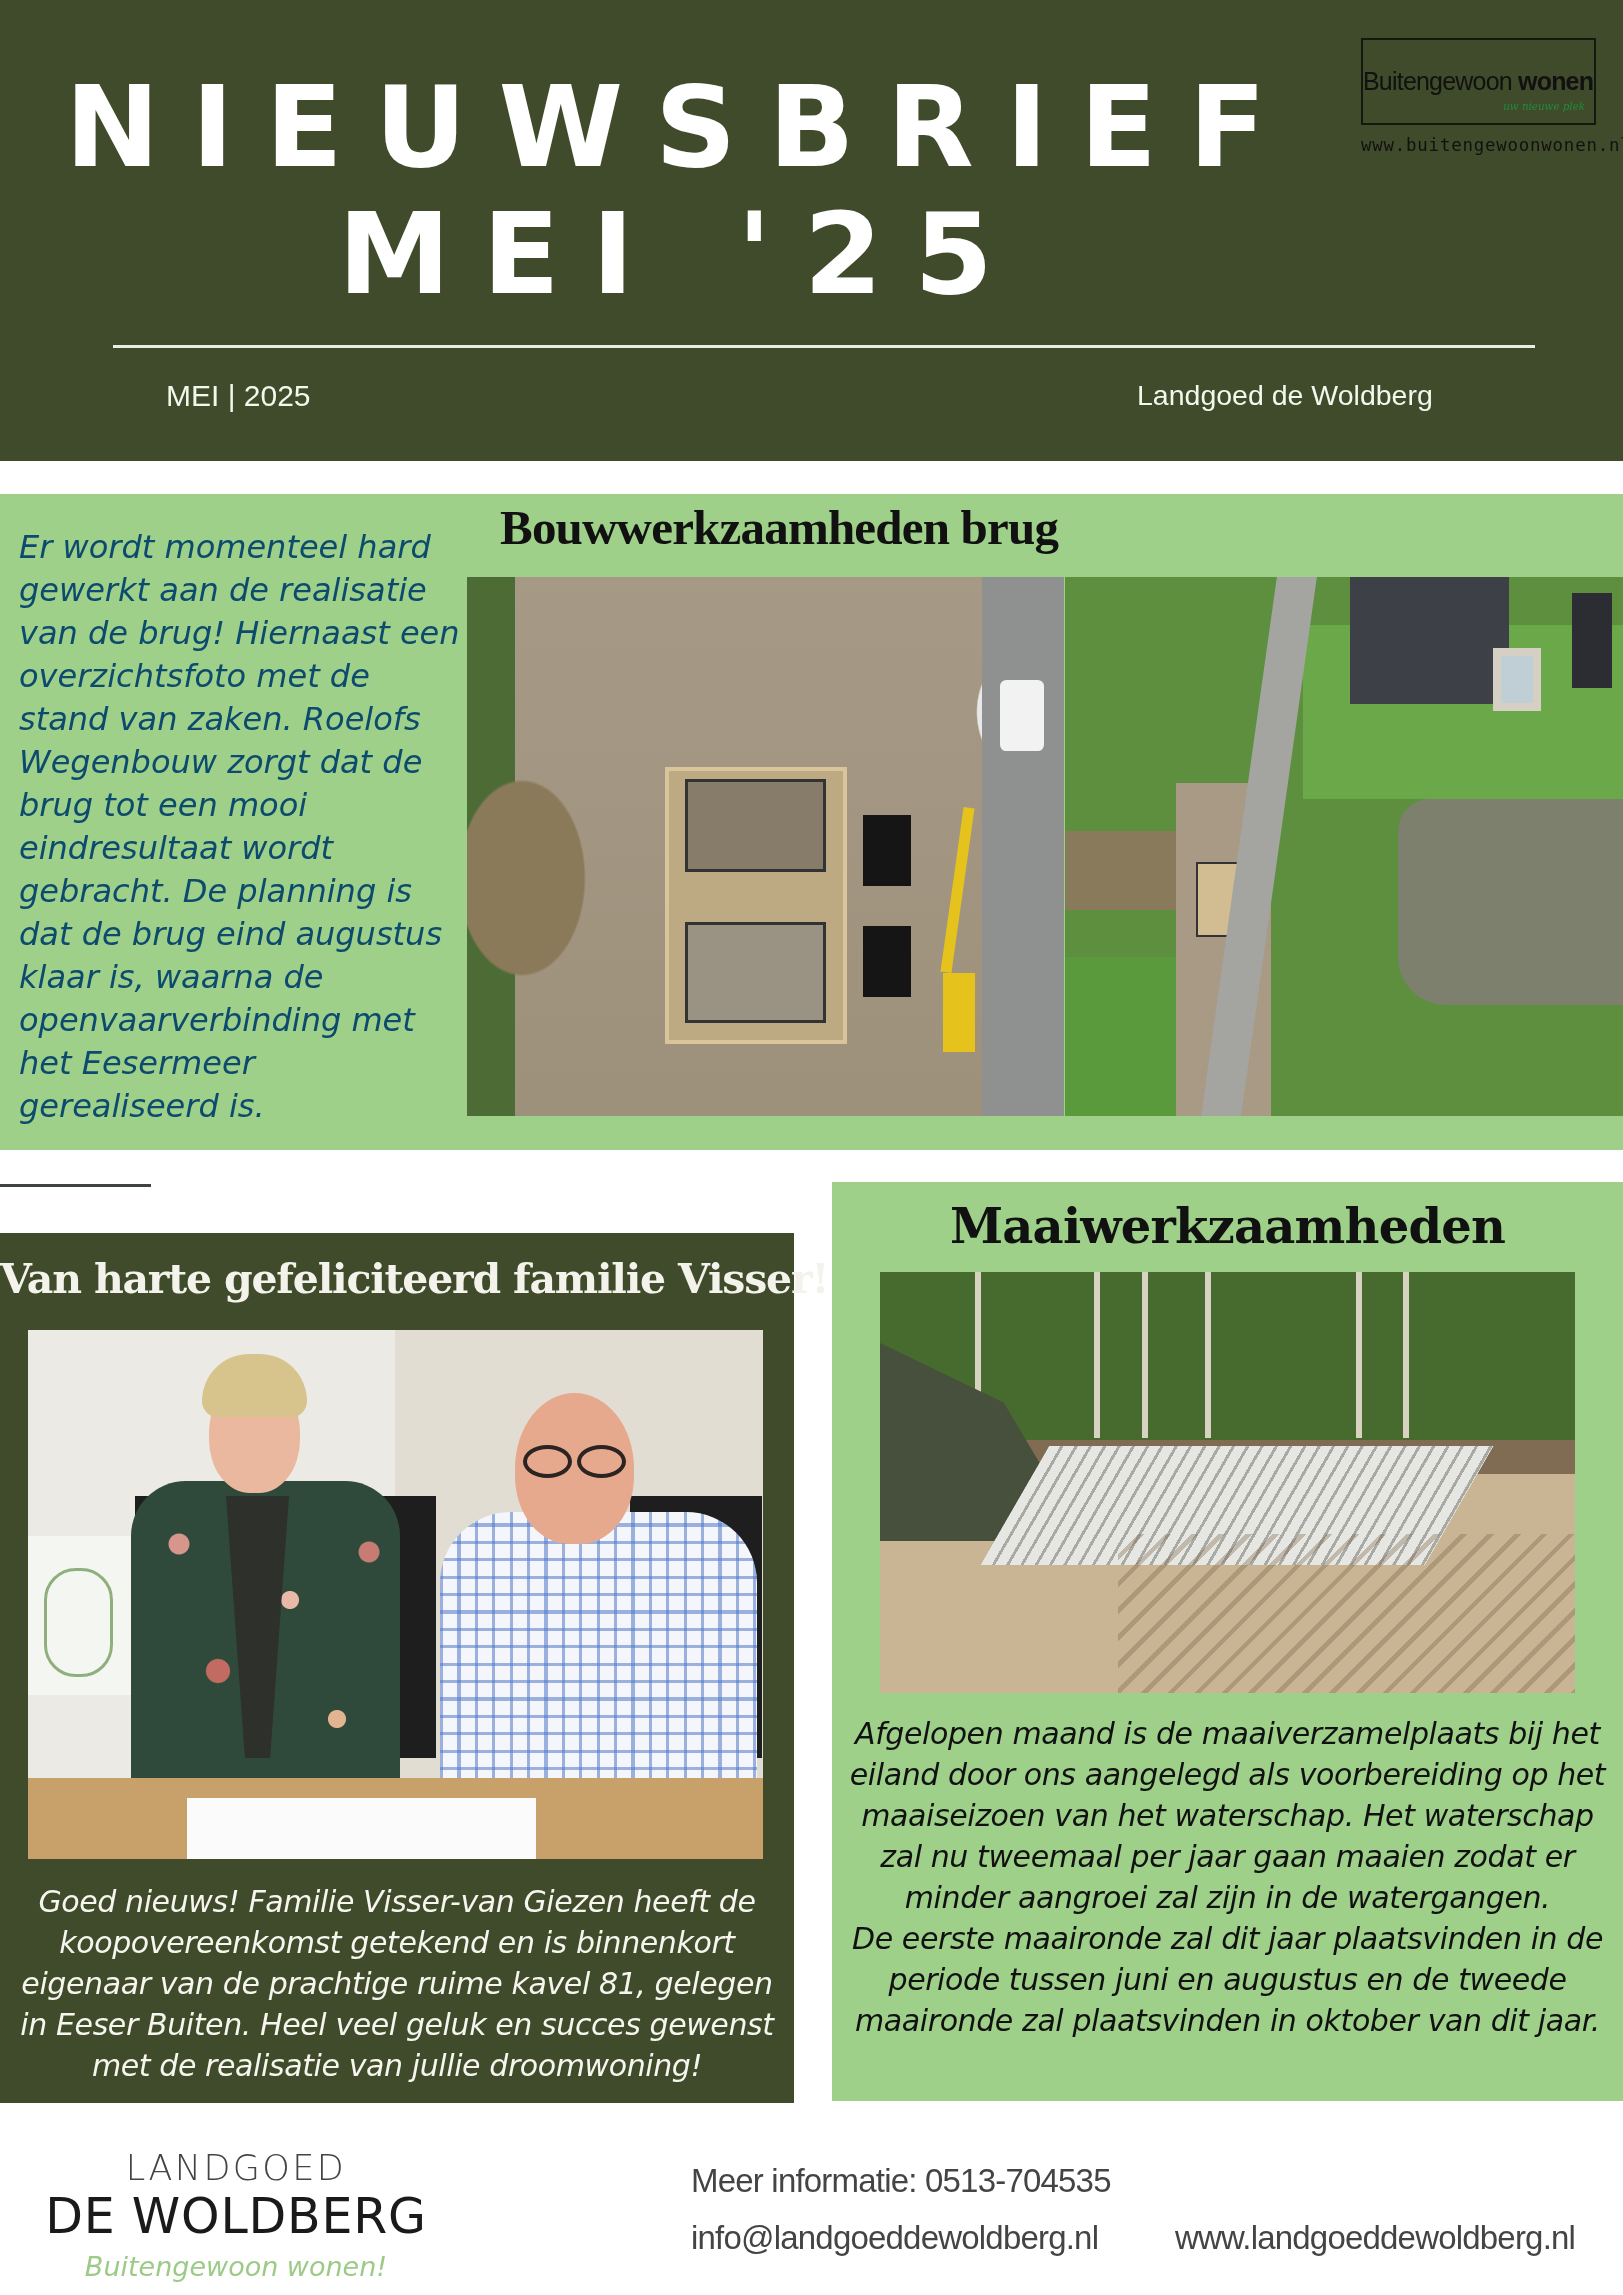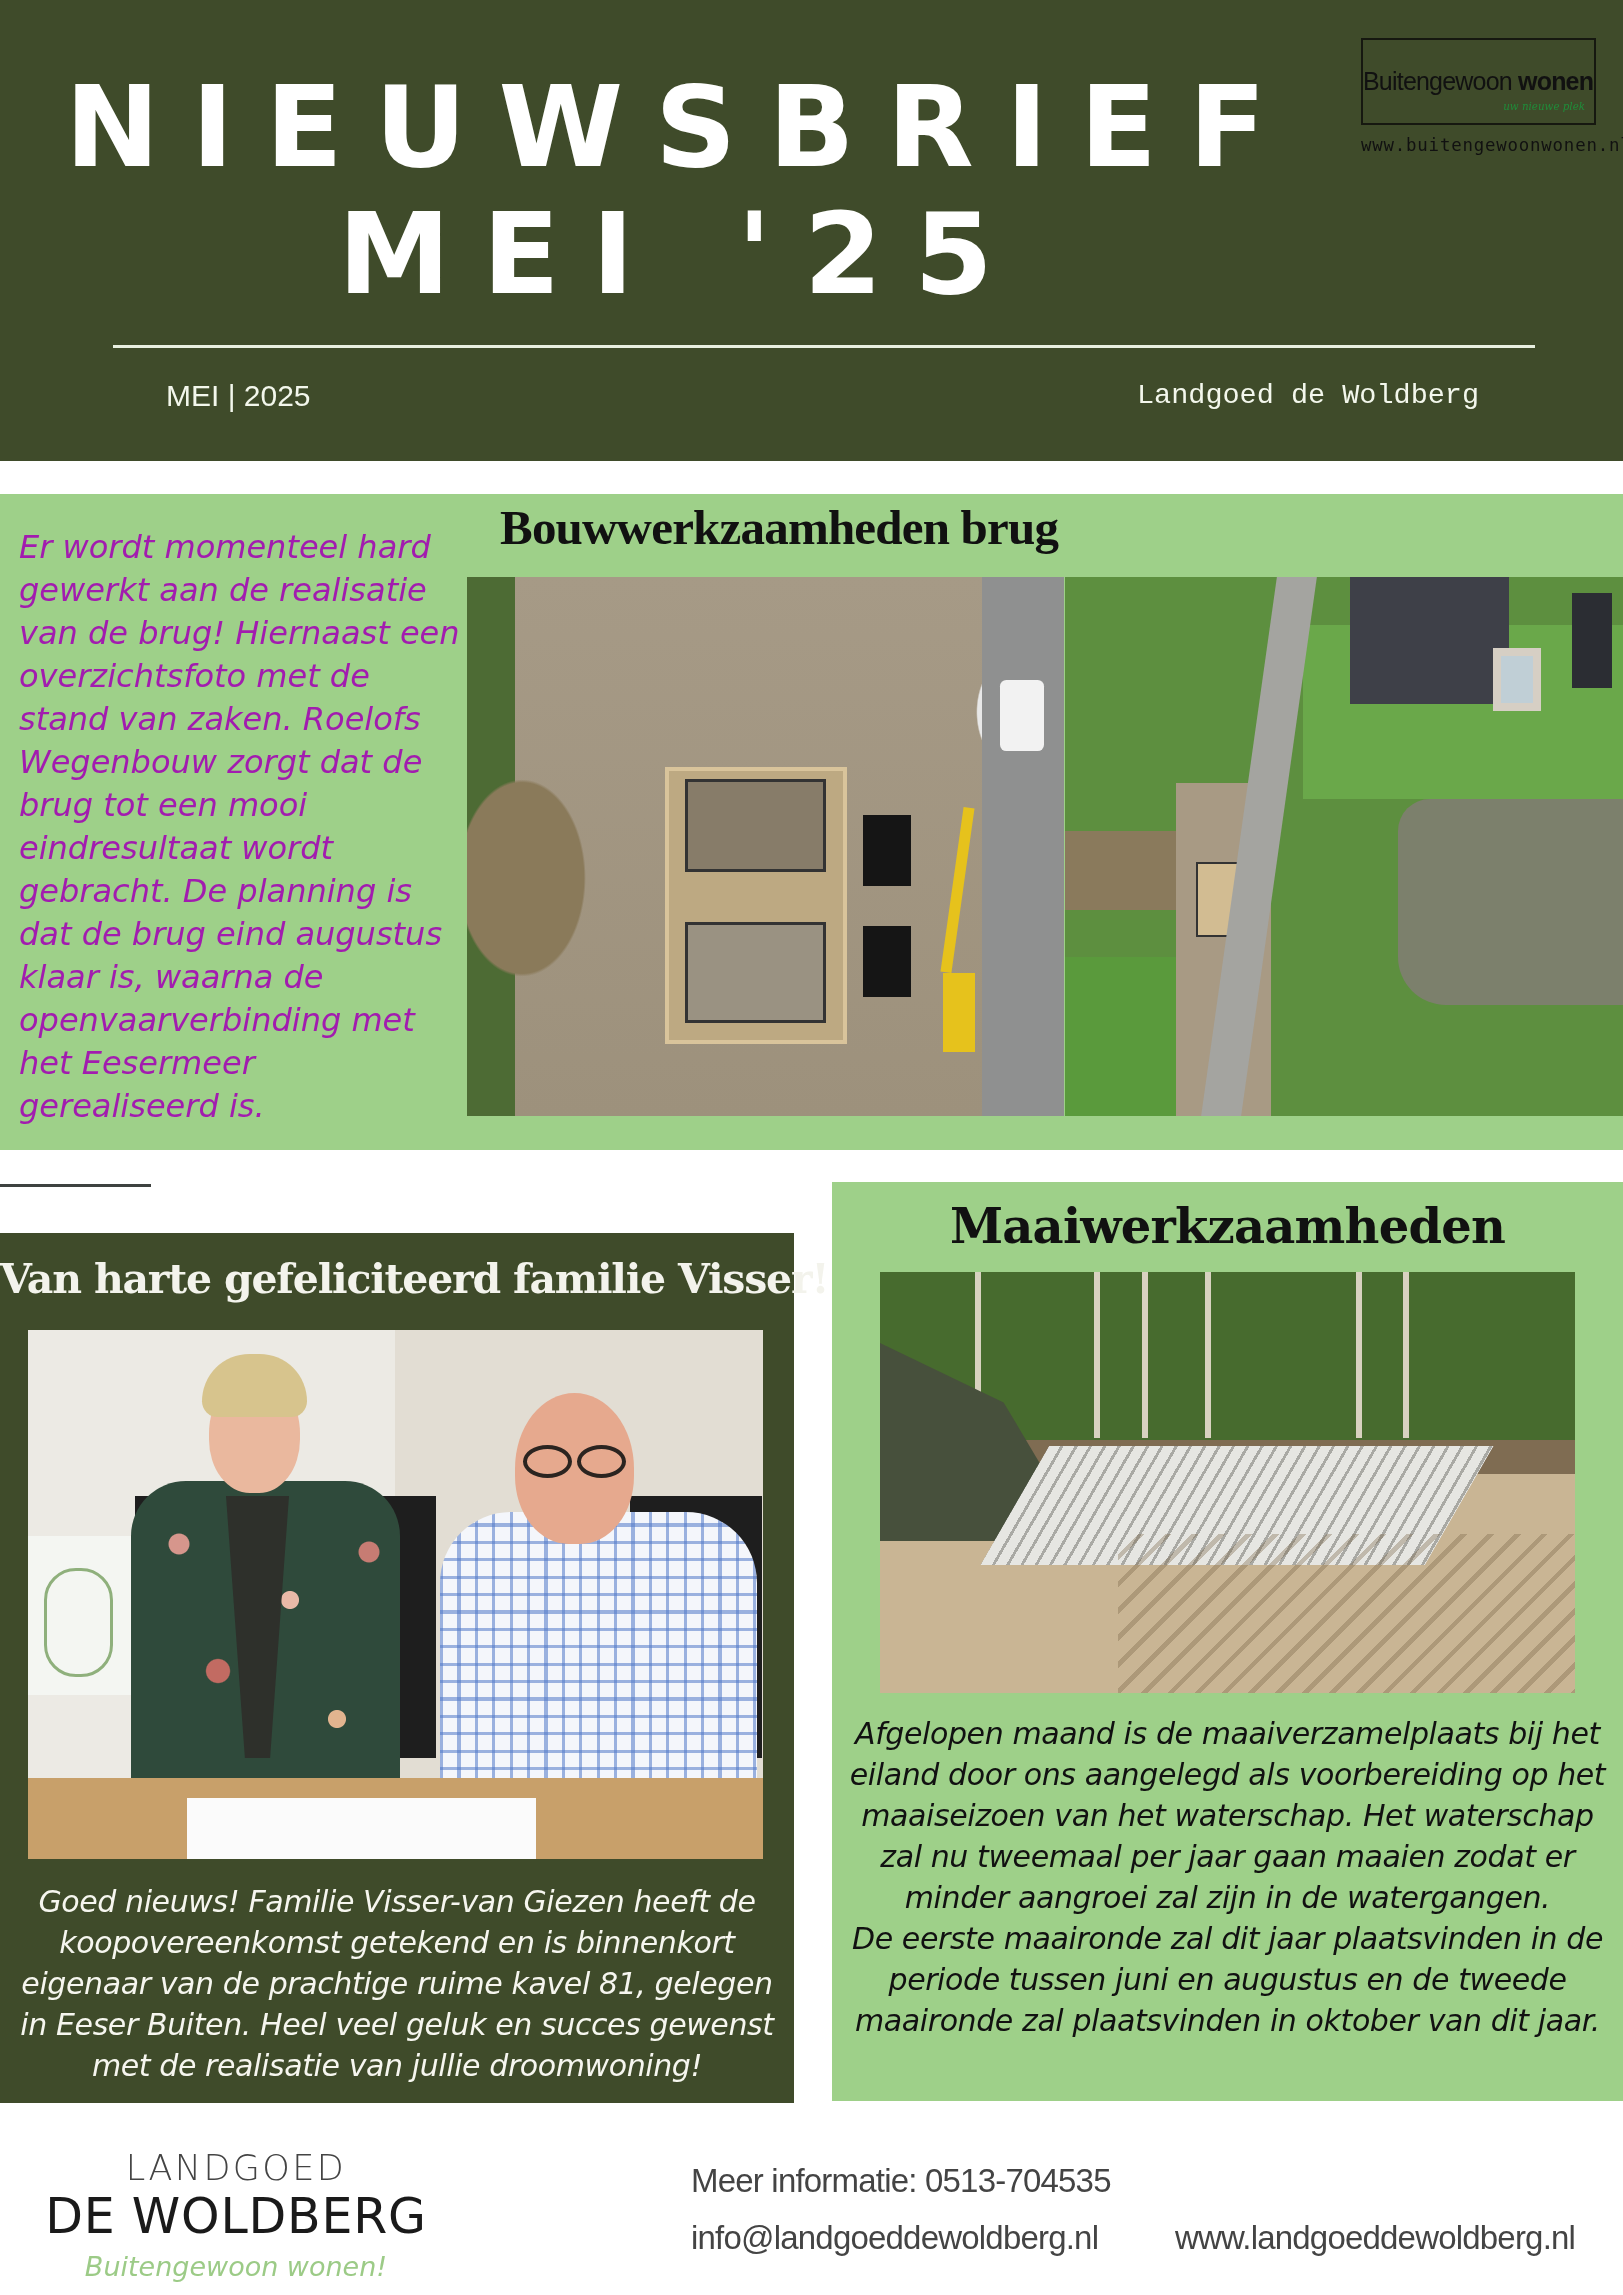--- a/index.html
+++ b/index.html
@@ -7,32 +7,32 @@
   body { position: relative; font-family: "DejaVu Sans", sans-serif; }
 
   
   .header { position: absolute; left: 0; top: 0; width: 1623px; height: 461px; background: #3f4b2a; }
   .title-line { position: absolute; left: 0; width: 1347px; text-align: center; color: #ffffff;
     font-family: "DejaVu Sans", sans-serif; font-weight: bold; font-size: 113px; letter-spacing: 32px; line-height: 1; }
   .title-1 { top: 71px; padding-left: 16px; }
   .title-2 { top: 198px; padding-left: 16px; }
   .header-rule { position: absolute; left: 113px; top: 345px; width: 1422px; height: 3.2px; background: #e8efe0; }
   .header-date { position: absolute; left: 166px; top: 379px; color: #f3f7ec; font-family: Liberation Sans, sans-serif; font-size: 30px; }
-  .header-estate { position: absolute; left: 1137px; top: 379px; color: #f3f7ec; font-family: Liberation Mono, monospace; font-size: 28.5px; font-weight: 300; }
+  .header-estate { position: absolute; left: 1137px; top: 379px; color: #f3f7ec; font-family: Liberation Sans, sans-serif; font-size: 28.5px; font-weight: 300; }
 
   .bw-logo { position: absolute; left: 1361px; top: 38px; width: 235px; height: 124px; }
   .bw-frame { position: absolute; left: 0; top: 0; width: 235px; height: 87px; border: 2.4px solid #161810; }
   .bw-name { position: absolute; left: 1.6px; top: 28.5px; width: 231px; text-align: center; font-family: "Liberation Sans", sans-serif; font-size: 25px; color: #111; letter-spacing: -0.8px; white-space: nowrap; background: #3f4b2a; }
   .bw-name b { font-weight: bold; }
   .bw-tag { position: absolute; right: 11px; top: 62px; font-family: "DejaVu Serif", serif; font-style: italic; font-size: 10.3px; color: #1f8d3a; }
   .bw-url { position: absolute; left: 0; top: 97px; width: 235px; text-align: center; font-family: "DejaVu Sans Mono", monospace; font-size: 17.4px; color: #111; letter-spacing: 0.8px; }
 
   
   .sec1 { position: absolute; left: 0; top: 494px; width: 1623px; height: 656px; background: #9ed089; }
-  .sec1-text { position: absolute; left: 19px; top: 32px; width: 444px; font-family: "DejaVu Sans", sans-serif; font-style: italic; font-size: 32px; line-height: 43px; color: #a21caf; }
+  .sec1-text { position: absolute; left: 19px; top: 32px; width: 444px; font-family: "DejaVu Sans", sans-serif; font-style: italic; font-size: 32px; line-height: 43px; color: #0c4a6e; }
   .sec1-title { position: absolute; left: 476px; top: 4.8px; font-family: Liberation Serif, serif; font-size: 49px; color: #111; letter-spacing: -0.8px; margin-left: 24px; }
 
   .photo { position: absolute; overflow: hidden; }
   .ph1 { left: 467px; top: 83px; width: 597px; height: 539px;
     background:
       radial-gradient(ellipse 103px 159px at 55px 301px, #8a7a5a 60%, transparent 62%),
       linear-gradient(90deg, #4d6b34 0 8%, transparent 8%),
       radial-gradient(ellipse 71px 119px at 539px 135px, #e8e8e8 40%, transparent 42%),
       linear-gradient(180deg, #a69a86, #9d917c);
   }

